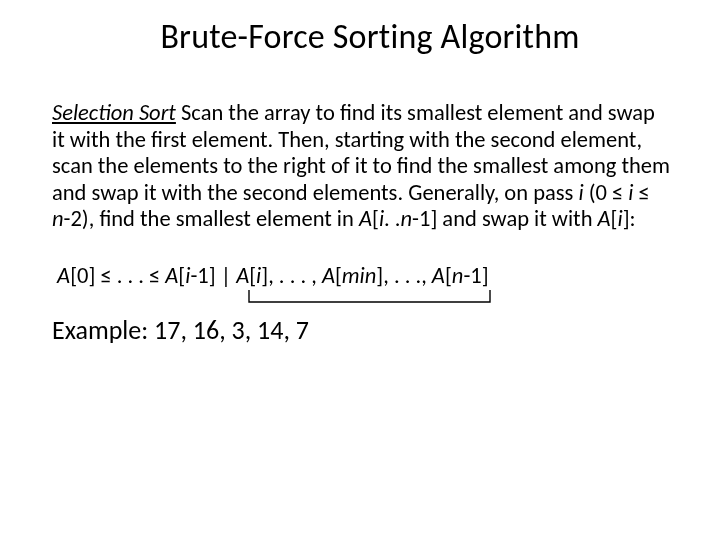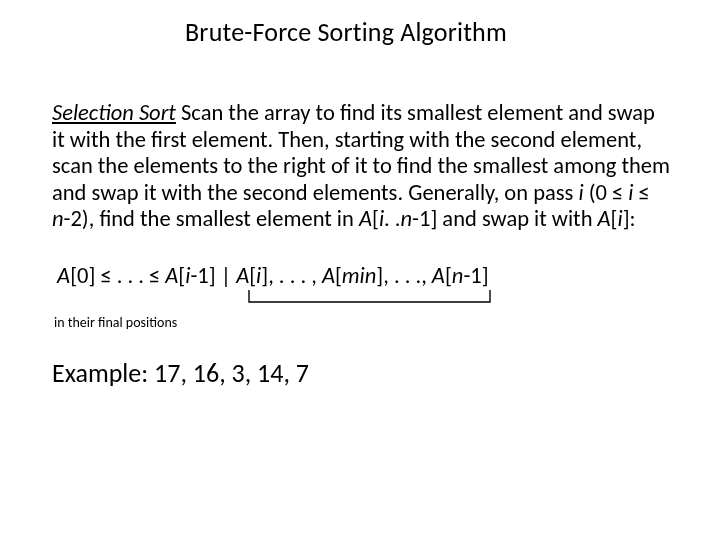--- a/index.html
+++ b/index.html
@@ -16,23 +16,24 @@
     width: 720px;
     height: 540px;
     box-sizing: border-box;
   }
   .title {
     position: absolute;
     top: 16px;
     left: 0;
     width: 692px;
     text-align: center;
-    font-size: 26px;
+    font-size: 34px;
     font-weight: 400;
     letter-spacing: 0.2px;
+    padding-left: 24px;
   }
   .body {
     position: absolute;
     top: 100px;
     left: 52px;
     width: 620px;
     font-size: 22.5px;
     line-height: 1.18;
   }
   .term {
@@ -77,18 +78,17 @@
     </div>
 
     <div class="formula">
       <span>&nbsp;</span><span class="ital">A</span><span>[0]  ≤   .   .   .  ≤ </span><span class="ital">A</span><span>[</span><span class="ital">i</span><span>-1]  |  </span><span class="ital">A</span><span>[</span><span class="ital">i</span><span>],  .   .   .  , </span><span class="ital">A</span><span>[</span><span class="ital">min</span><span>], .   .   ., </span><span class="ital">A</span><span>[</span><span class="ital">n</span><span>-1]</span>
 
       <svg class="bracket-svg" viewBox="0 0 245 22">
         <path d="M 2 2 L 2 14 L 243 14 L 243 2" stroke="#000" stroke-width="1.4" fill="none"></path>
       </svg>
     </div>
 
-    <div class="caption">in their final positions</div>
 
     <div class="example">Example: 17, 16, 3, 14, 7</div>
   </div>
 
 </div>
 
 </body></html>

